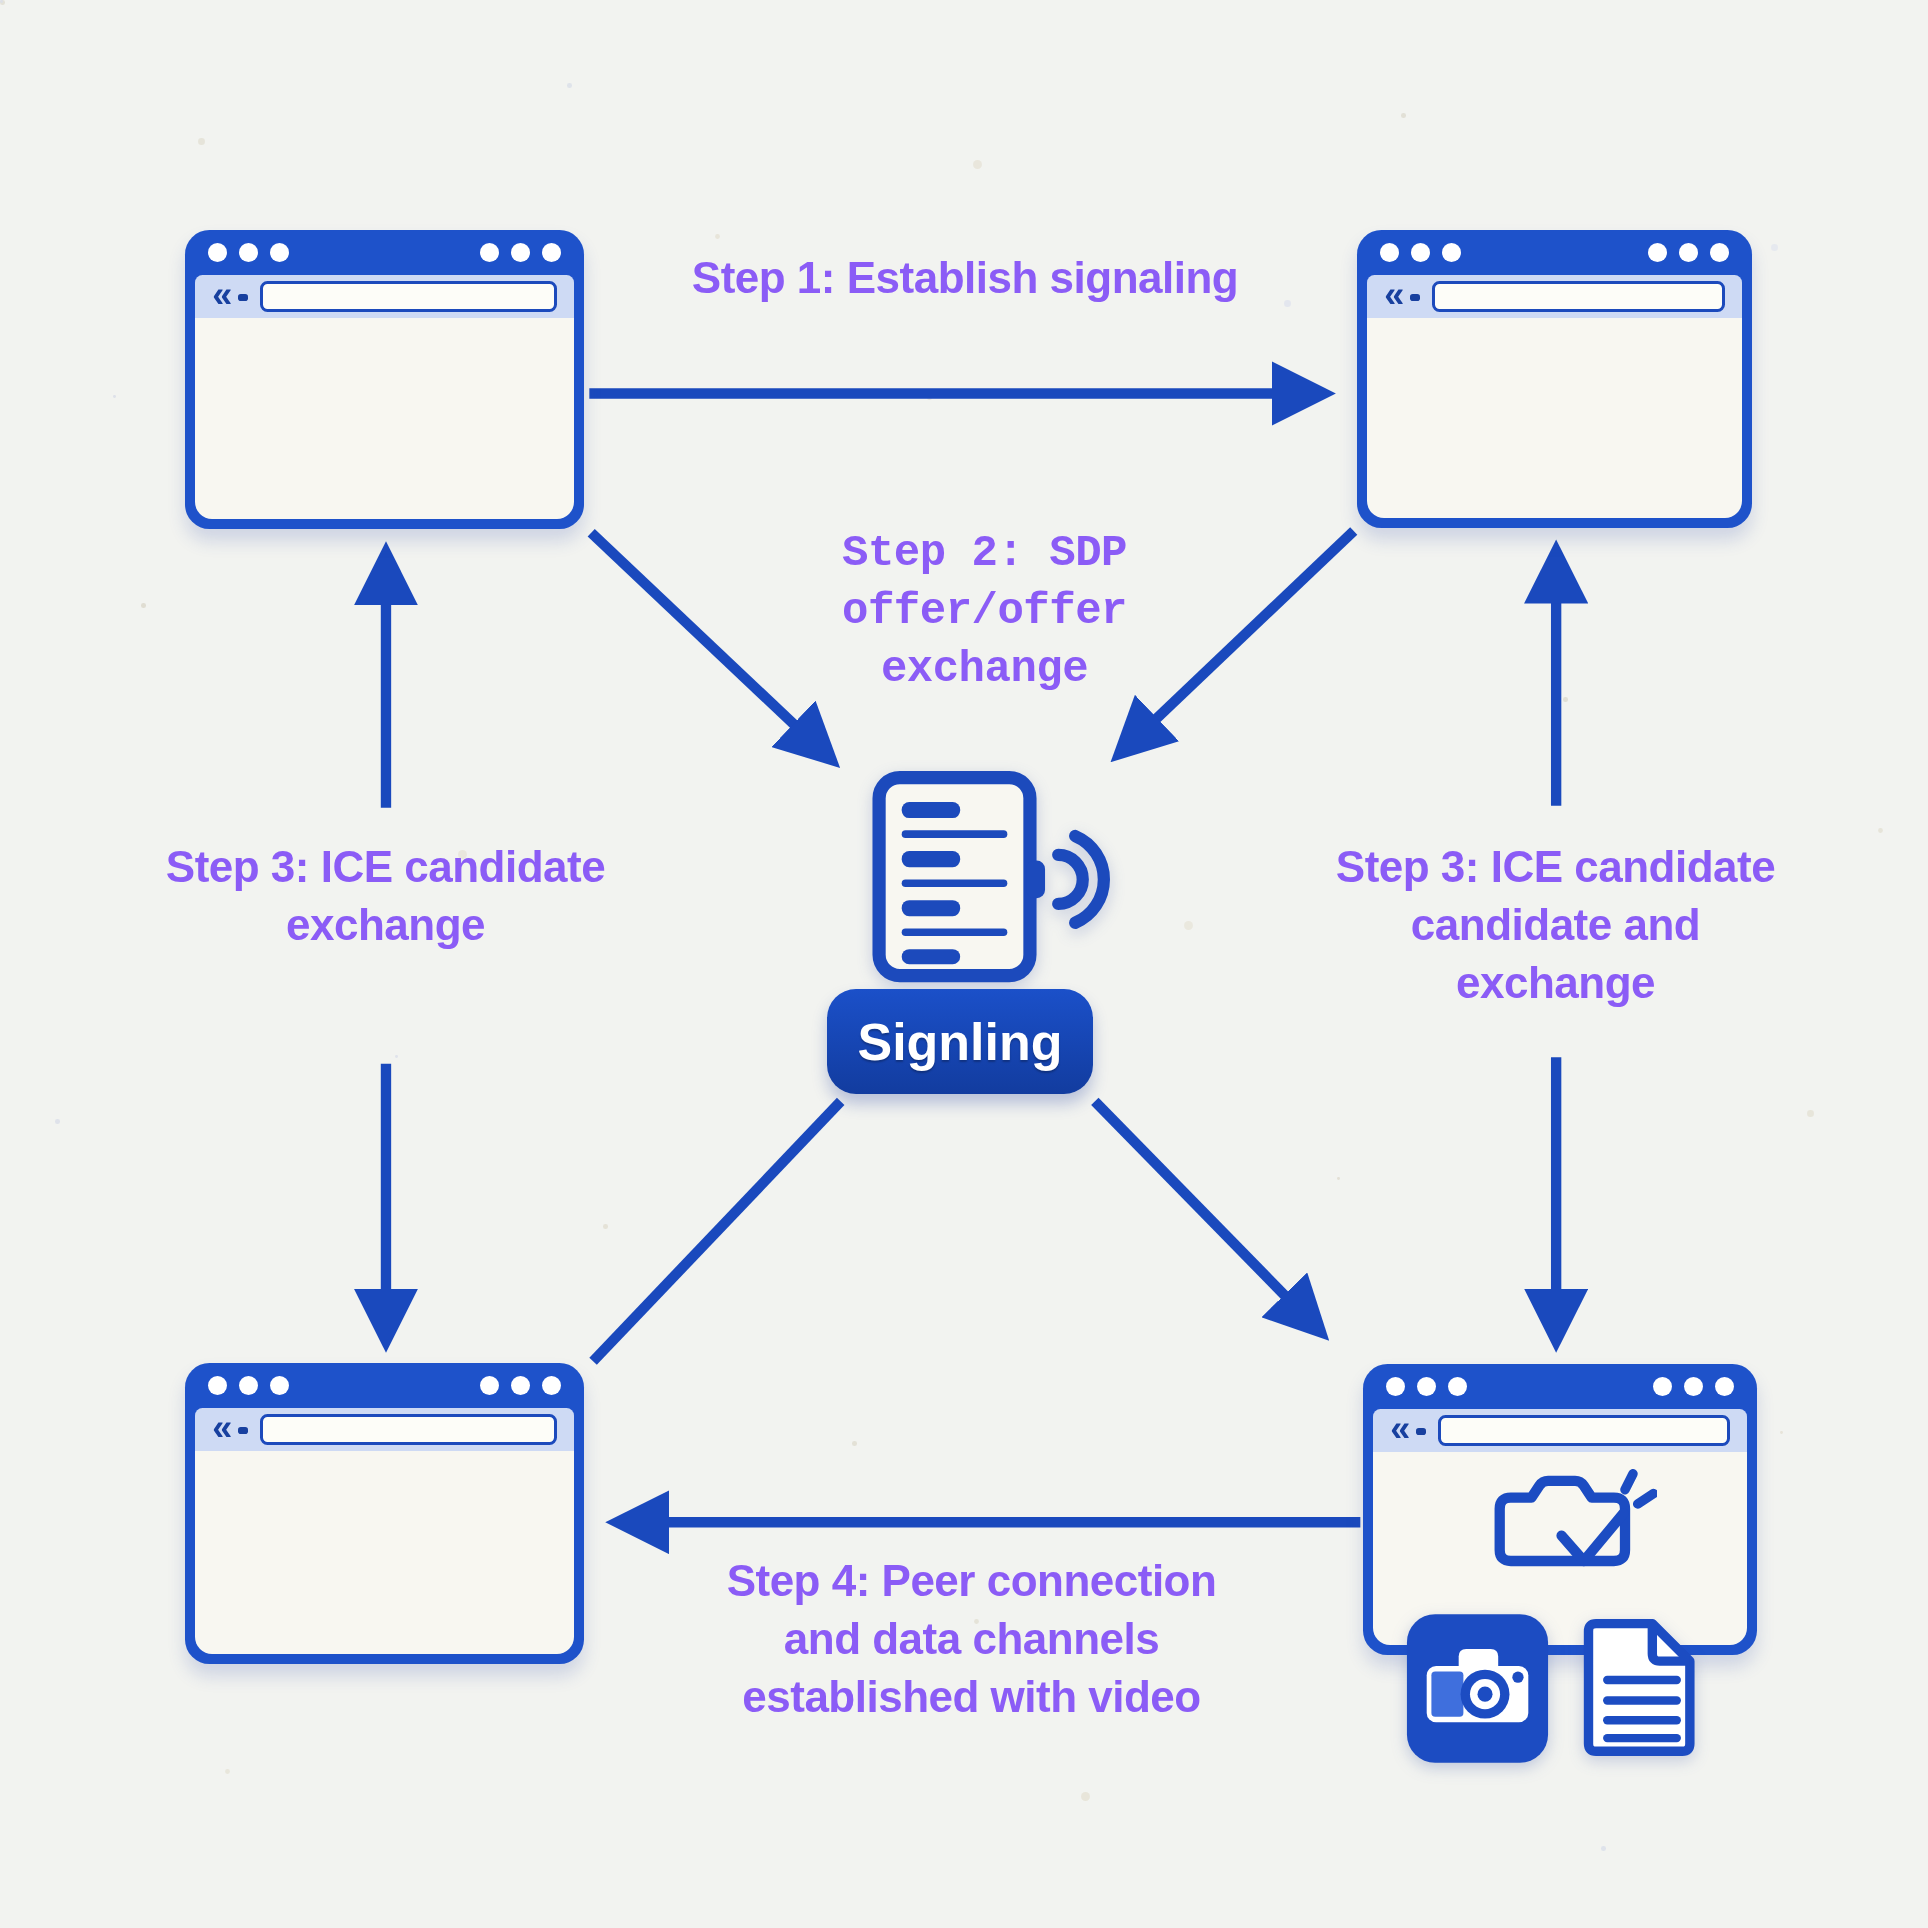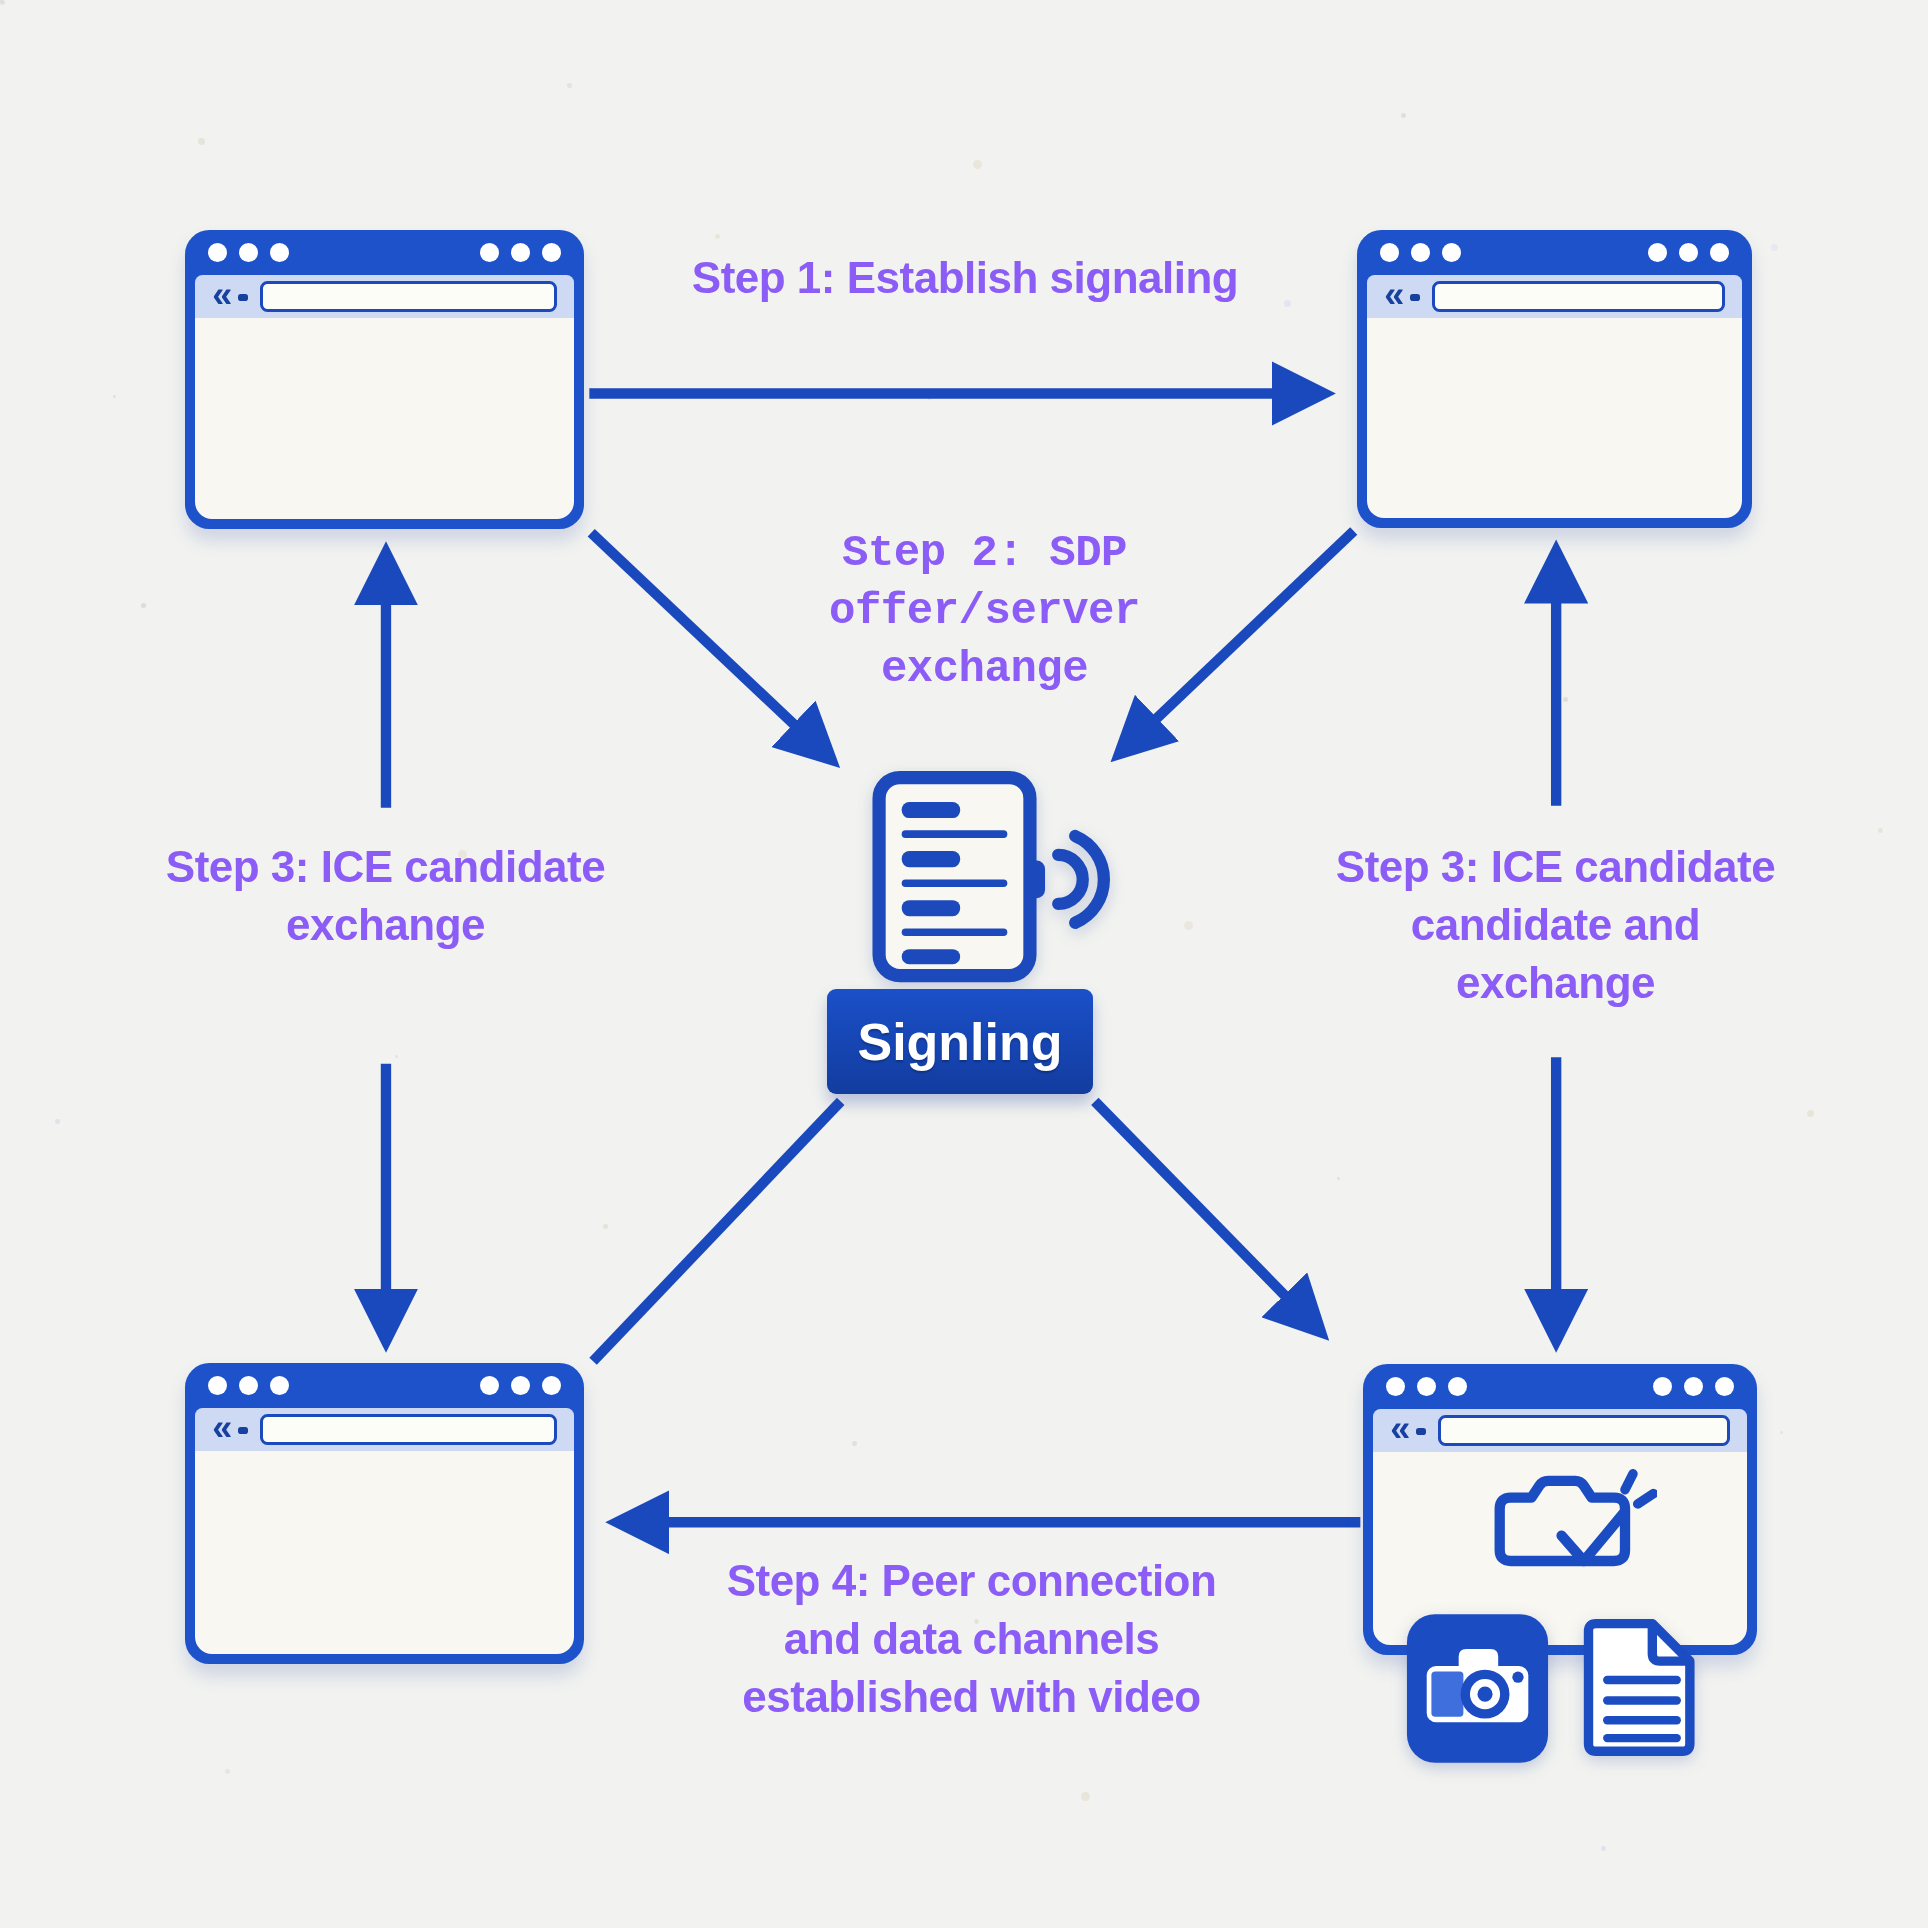--- a/index.html
+++ b/index.html
@@ -52,21 +52,21 @@
   .steplabel{
     position:absolute;z-index:3;text-align:center;font-weight:700;
     font-size:44px;line-height:58px;color:#8b5cf6;letter-spacing:-0.5px;
   }
   .steplabel div{white-space:nowrap;}
 
   
   #server-icon{position:absolute;left:864px;top:770px;z-index:2;filter:drop-shadow(0 5.6px 7.5px rgba(40,70,160,.22));}
   #badge{
     position:absolute;left:827px;top:989px;width:266px;height:105px;z-index:2;
-    background:linear-gradient(180deg,#1b50c9,#123c9f);border-radius:9px;
+    background:linear-gradient(180deg,#1b50c9,#123c9f);border-radius:29px;
     display:flex;align-items:center;justify-content:center;
     color:#ffffff;font-weight:700;font-size:52px;
     box-shadow:0 9.4px 15px rgba(40,70,160,.28);
     text-shadow:0 1.9px 1.9px rgba(0,0,0,.25);
   }
 
   
   .sketch{position:absolute;left:109px;top:17px;}
   .cam-app{position:absolute;left:43px;top:249px;filter:drop-shadow(0 5.6px 7.5px rgba(40,70,160,.25));}
   .doc-icon{position:absolute;left:218px;top:252px;filter:drop-shadow(0 5.6px 7.5px rgba(40,70,160,.22));}
@@ -242,21 +242,21 @@
   <div id="badge">
     <span>Signling</span>
   </div>
 
   <div class="steplabel" style="left:626px;top:249px;width:678px;">
     <div>Step 1: Establish signaling</div>
   </div>
 
   <div class="steplabel" style="left:796px;top:524px;width:377px;font-family:Liberation Mono, monospace;">
     <div>Step 2: SDP</div>
-    <div>offer/server</div>
+    <div>offer/offer</div>
     <div>exchange</div>
   </div>
 
   <div class="steplabel" style="left:103px;top:838px;width:565px;">
     <div>Step 3: ICE candidate</div>
     <div>exchange</div>
   </div>
 
   <div class="steplabel" style="left:1273px;top:838px;width:565px;">
     <div>Step 3: ICE candidate</div>

